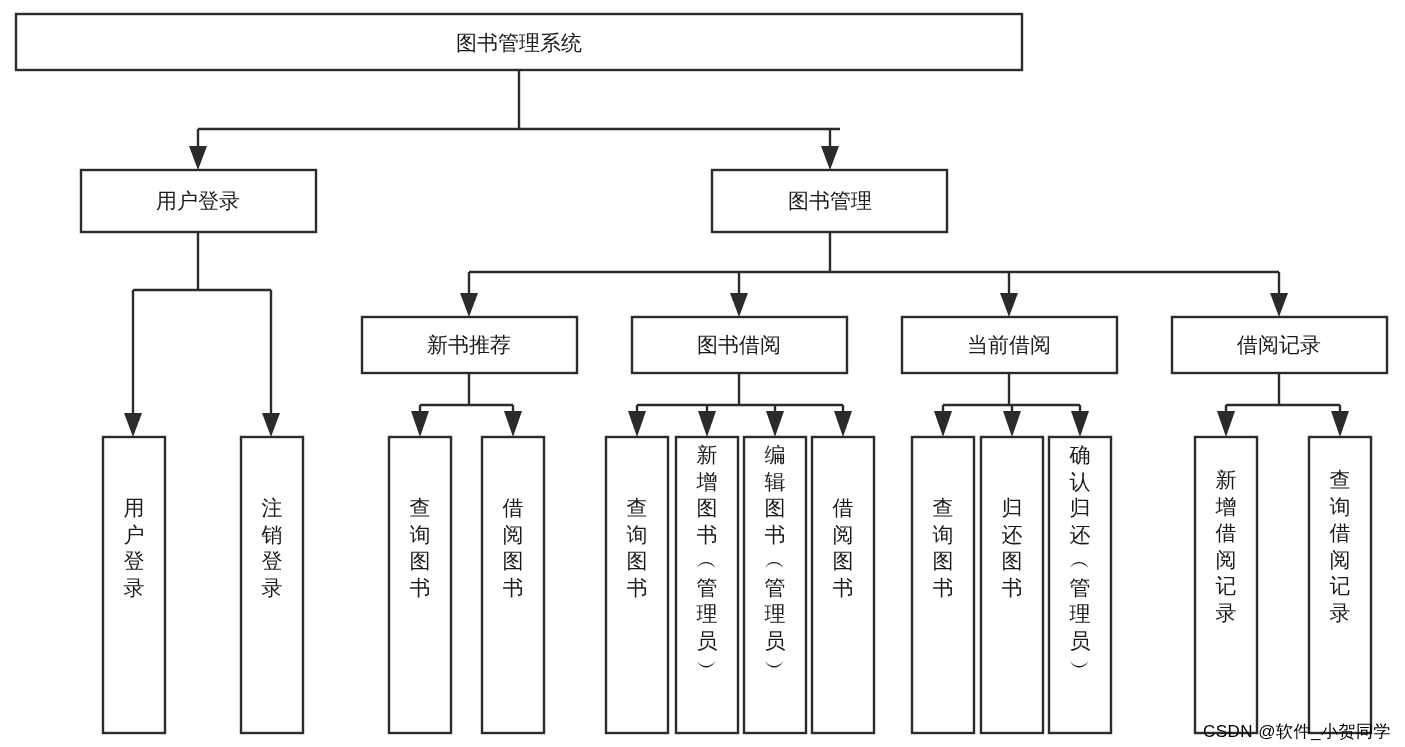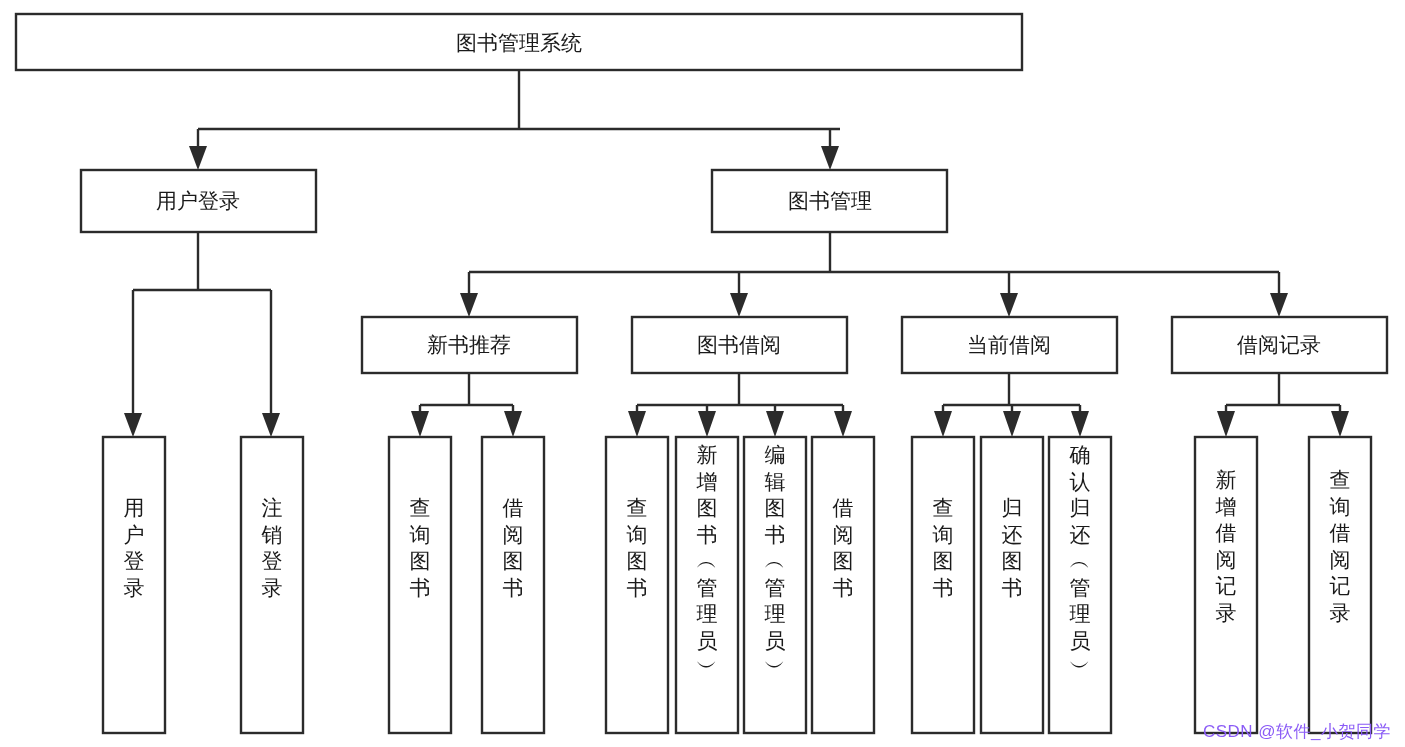--- a/index.html
+++ b/index.html
@@ -51,21 +51,21 @@
     font-size: 21px;
     fill: #1a1a1a;
     text-anchor: middle;
   }
   .watermark-text {
     position: absolute;
     right: 14px;
     bottom: 4px;
     font-family: "Liberation Sans", "DejaVu Sans", sans-serif;
     font-size: 17px;
-    color: #8b5cf6;
+    color: #000000;
     white-space: nowrap;
     letter-spacing: 0.5px;
   }
 </style>
 </head>
 <body>
 
 <div id="diagram-root">
 
   <svg class="diagram-svg" viewBox="0 0 1405 747" xmlns="http://www.w3.org/2000/svg">

